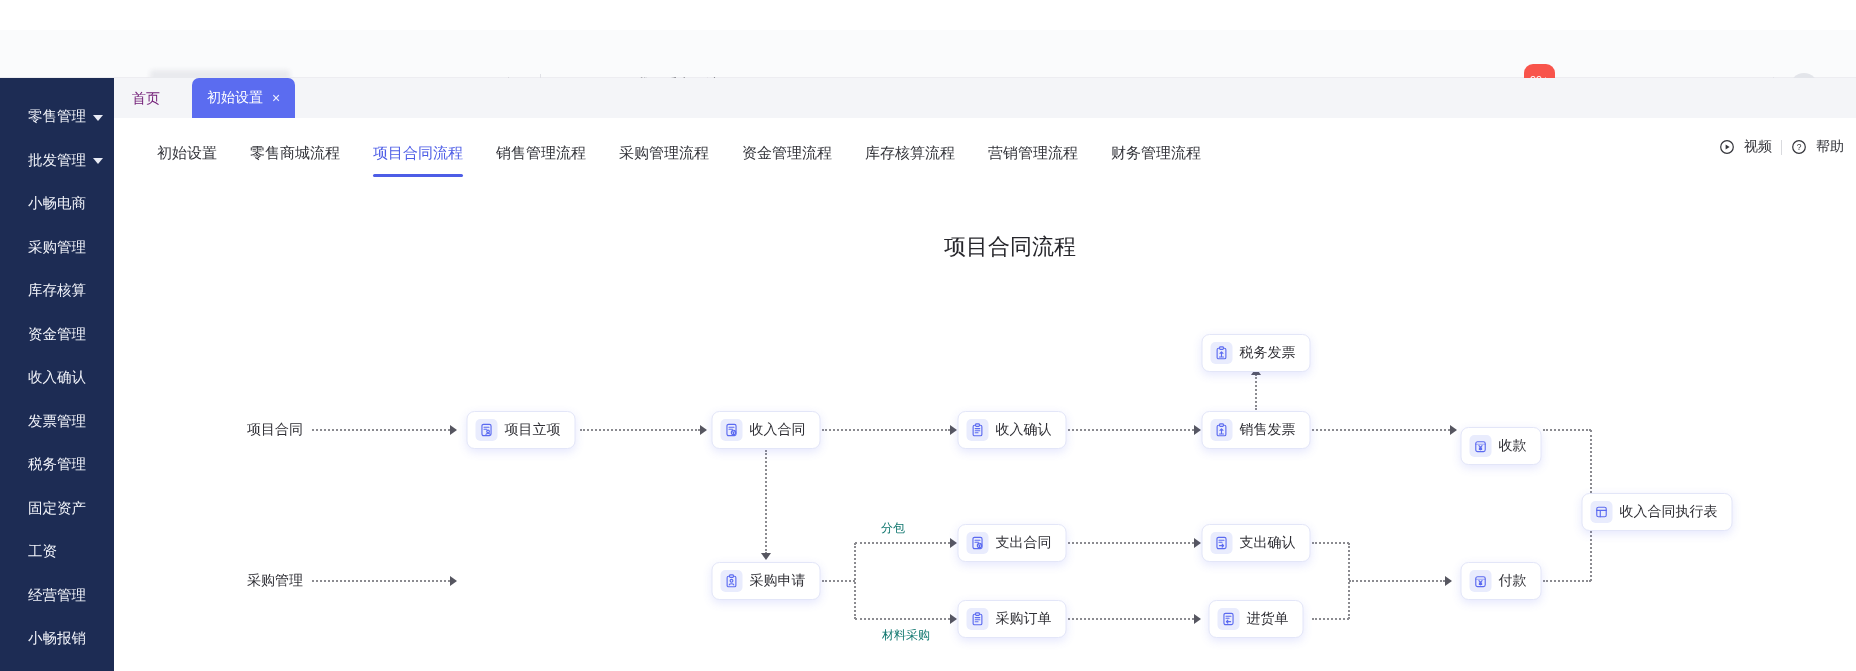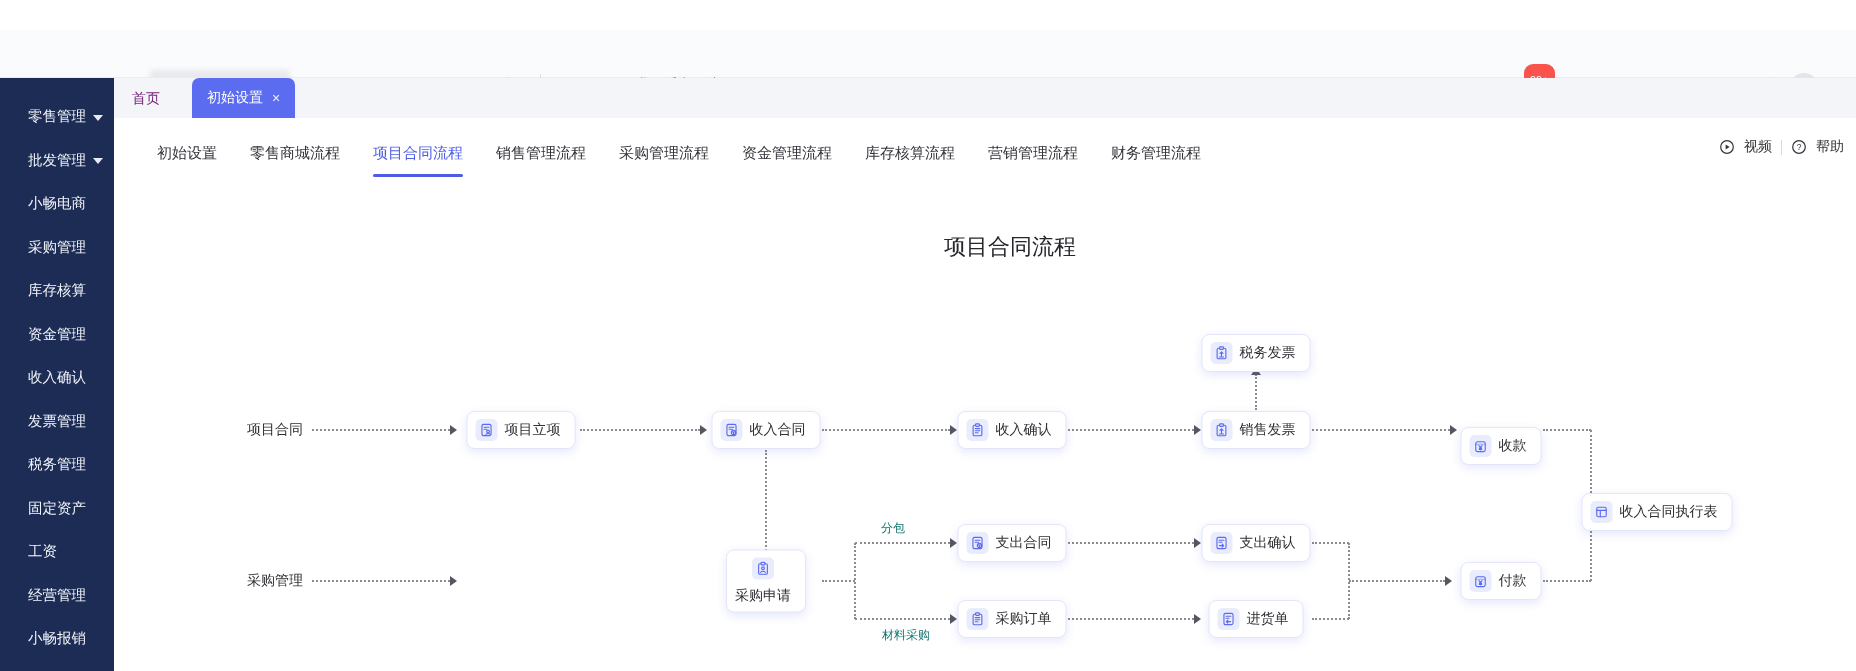--- a/index.html
+++ b/index.html
@@ -346,21 +346,21 @@
       <div class="fnode" style="left: 1256px; top: 353px;">
         <span class="chip">
           <svg width="14" height="14" viewBox="0 0 16 16" fill="none" stroke="currentColor" stroke-width="1.3" stroke-linecap="round" stroke-linejoin="round">
             <rect x="3" y="2.6" width="10" height="12" rx="1.6"></rect>
             <rect x="5.8" y="1" width="4.4" height="2.8" rx="0.9" fill="#e9ecfd"></rect>
             <path d="M8 12V6.8M8 6.8L6.3 8.5M8 6.8l1.7 1.7M5.6 12.6h4.8"></path>
           </svg>
         </span>
         <span>税务发票</span>
       </div>
-      <div class="fnode" style="left: 766px; top: 581px; flex-direction: column;">
+      <div class="fnode" style="left: 766px; top: 581px;">
         <span class="chip">
           <svg width="14" height="14" viewBox="0 0 16 16" fill="none" stroke="currentColor" stroke-width="1.3" stroke-linecap="round" stroke-linejoin="round">
             <rect x="3" y="2.6" width="10" height="12" rx="1.6"></rect>
             <rect x="5.8" y="1" width="4.4" height="2.8" rx="0.9" fill="#e9ecfd"></rect>
             <circle cx="8" cy="7.8" r="1.6"></circle>
             <path d="M5.4 12.4c.5-1.6 4.7-1.6 5.2 0"></path>
           </svg>
         </span>
         <span>采购申请</span>
       </div>

